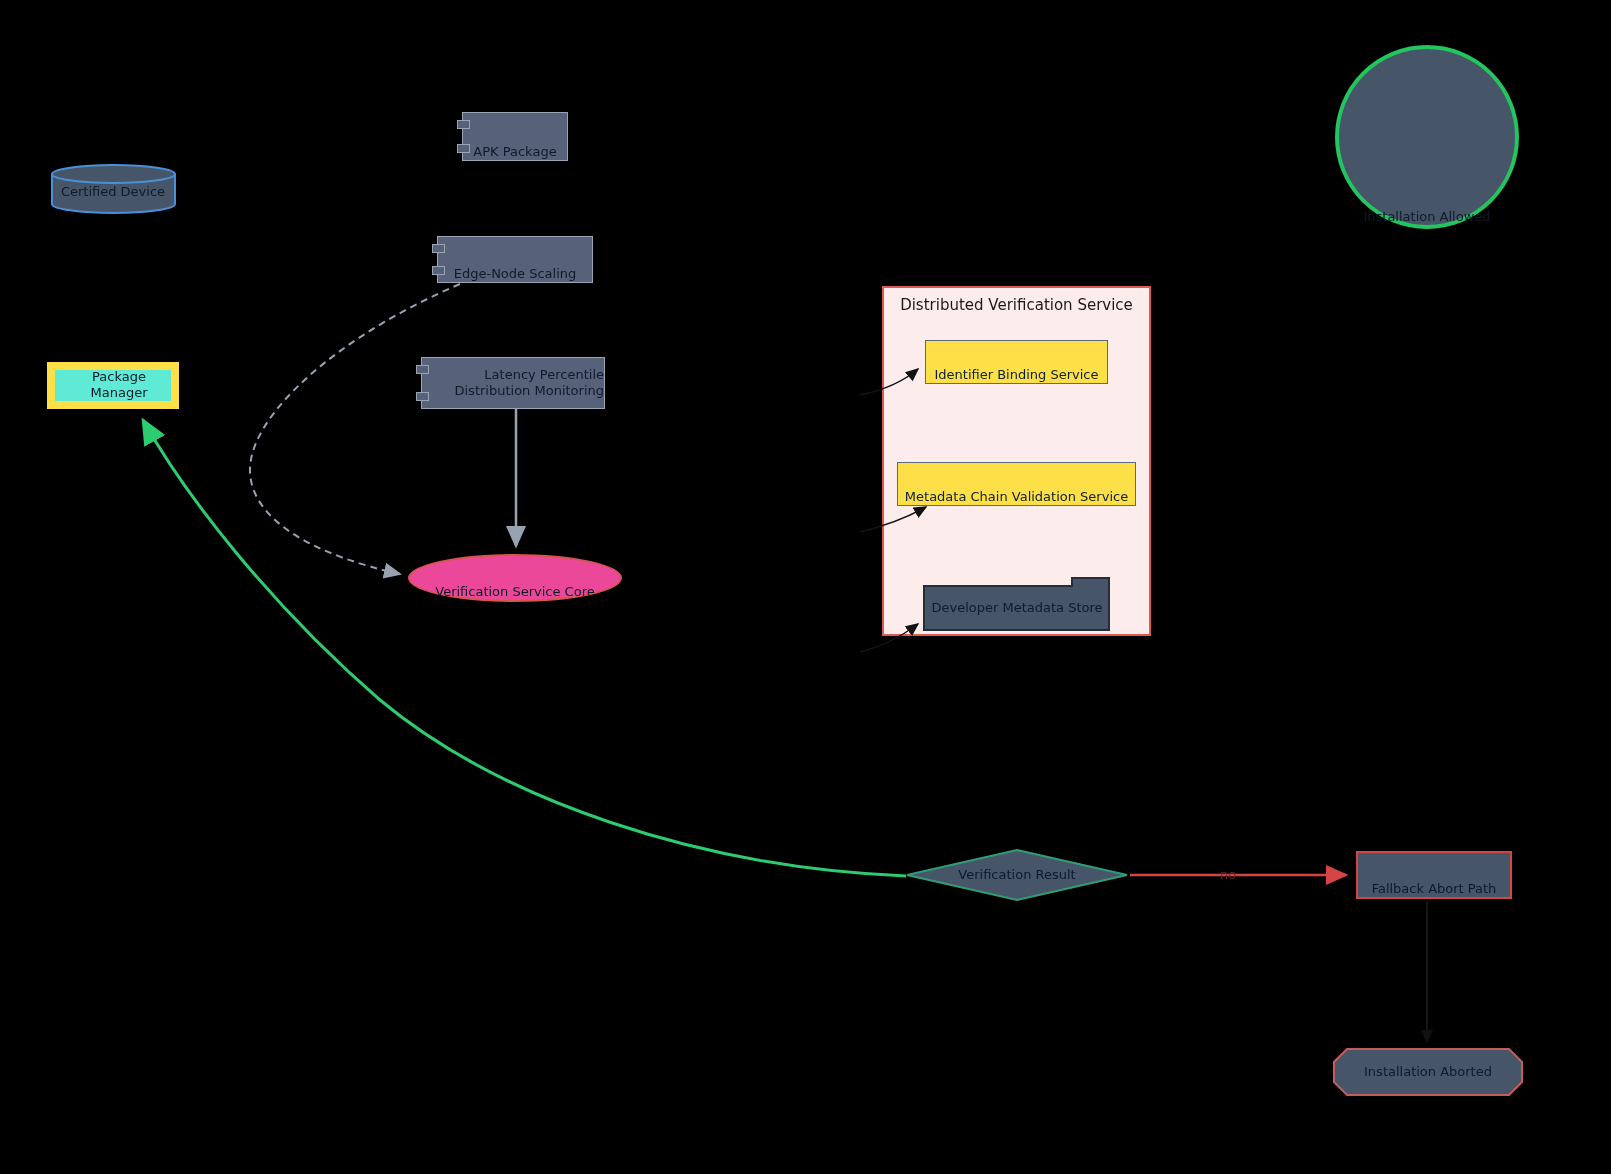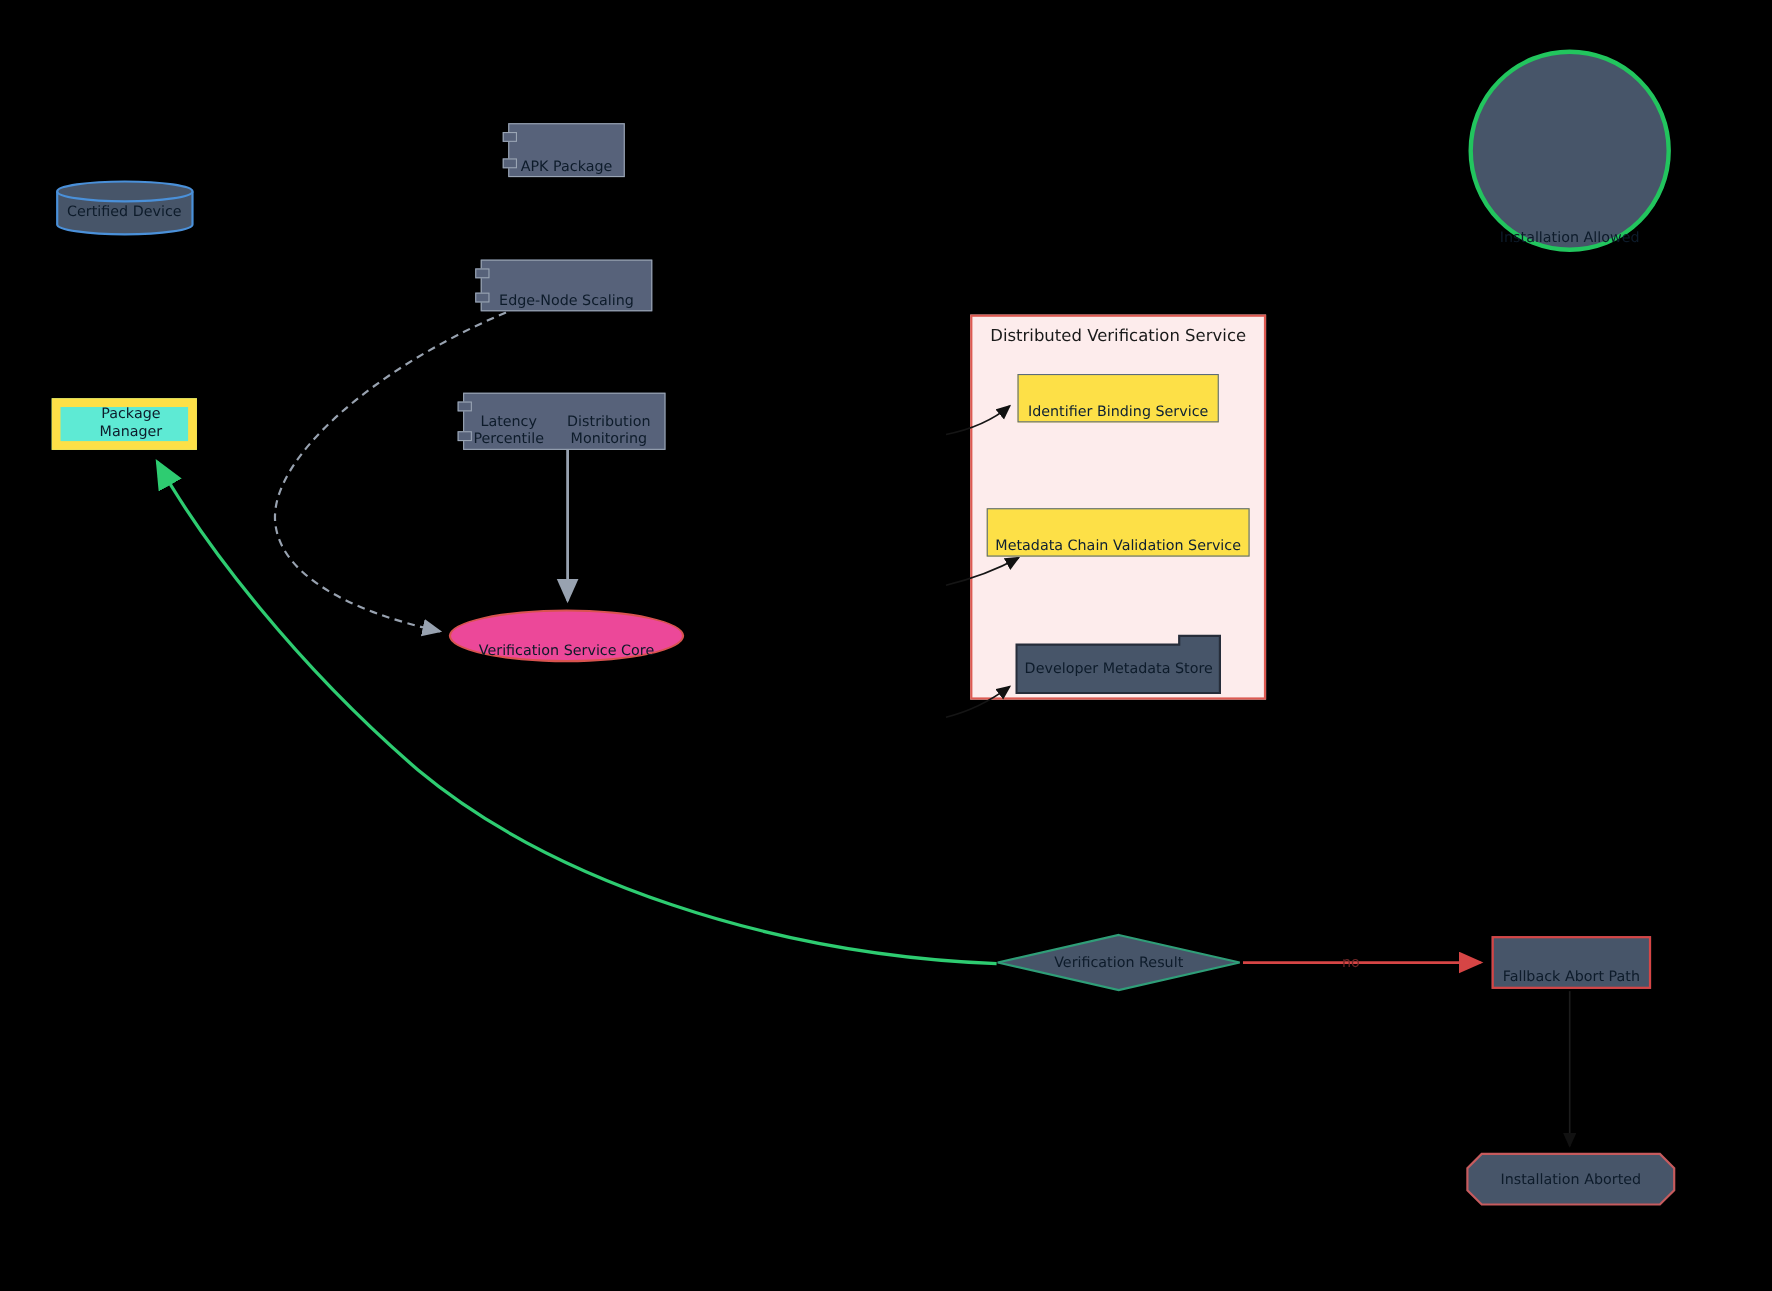--- a/index.html
+++ b/index.html
@@ -107,21 +107,21 @@
   <div class="node component" style="left:437px;top:236px;width:156px;height:47px;">
     <span class="tab t1"></span>
     <span class="tab t2"></span>
     <span>Edge-Node Scaling</span>
   </div>
 
   <div class="node blue-border" style="left:47px;top:362px;width:132px;height:47px;">
     <span>Package Manager</span>
   </div>
 
-  <div class="node component" style="left:421px;top:357px;width:184px;height:52px;flex-direction:row;">
+  <div class="node component" style="left:421px;top:357px;width:184px;height:52px;flex-direction:column;">
     <span class="tab t1"></span>
     <span class="tab t2"></span>
     <span>Latency Percentile</span>
     <span>Distribution Monitoring</span>
   </div>
 
   <div class="node service-box" style="left:925px;top:340px;width:183px;height:44px;">
     <span>Identifier Binding Service</span>
   </div>
 
@@ -136,21 +136,21 @@
 
   <div class="node ellipse" style="left:408px;top:554px;width:214px;height:48px;">
     <span>Verification Service Core</span>
   </div>
 
   <svg class="shape-svg" style="left:905px;top:848px;" width="224" height="54" viewBox="0 0 224 54">
     <polygon points="112,2 222,27 112,52 2,27" fill="#475569" stroke="#2f9e78" stroke-width="2"></polygon>
     <text x="112" y="31" text-anchor="middle">Verification Result</text>
   </svg>
 
-  <div class="node red-border" style="left:1356px;top:851px;width:145px;height:48px;">
+  <div class="node red-border" style="left:1356px;top:851px;width:156px;height:48px;">
     <span>Fallback Abort Path</span>
   </div>
 
   <svg class="shape-svg" style="left:1332px;top:1047px;" width="192" height="50" viewBox="0 0 192 50">
     <polygon points="15,2 177,2 190,15 190,35 177,48 15,48 2,35 2,15" fill="#475569" stroke="#c65b5e" stroke-width="2"></polygon>
     <text x="96" y="29" text-anchor="middle">Installation Aborted</text>
   </svg>
 
 </div>
 

